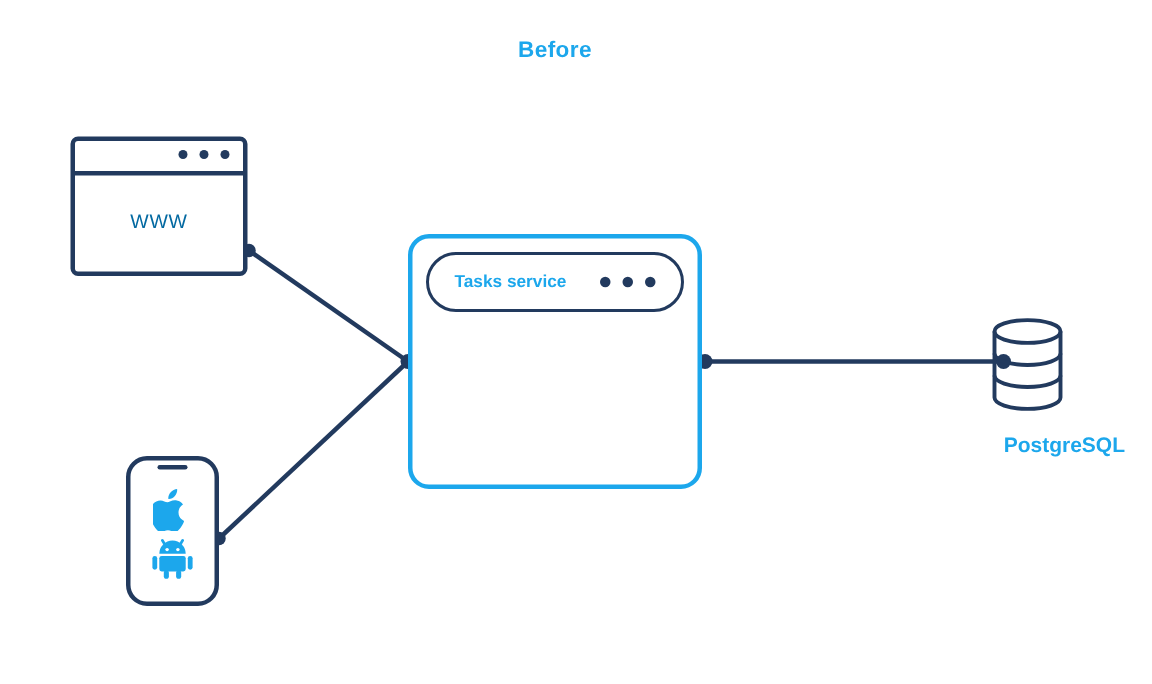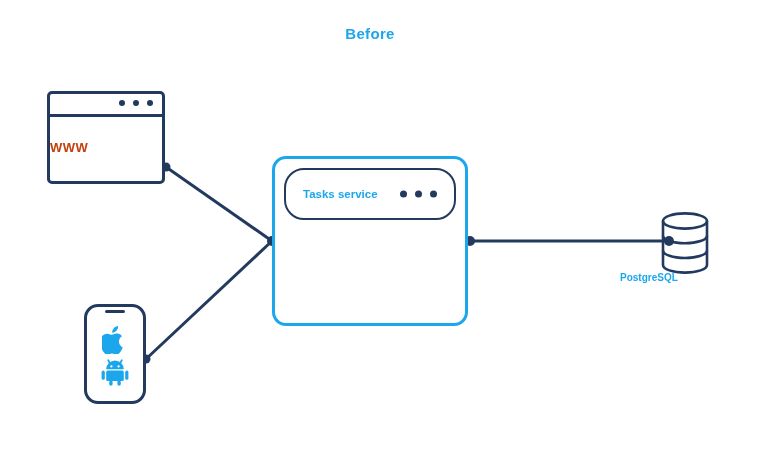--- a/index.html
+++ b/index.html
@@ -78,25 +78,25 @@
     width: 6px;
     height: 6px;
     border-radius: 50%;
     background: #223A5E;
   }
   #web-client-label {
     position: absolute;
     left: 0;
     right: 0;
     top: 46px;
-    text-align: left;
+    text-align: center;
     font-size: 13px;
-    font-weight: bold;
+    font-weight: normal;
     letter-spacing: 0.5px;
-    color: #c2410c;
+    color: #0369a1;
   }
 
   
   #mobile-client {
     position: absolute;
     left: 84px;
     top: 304px;
     width: 62px;
     height: 100px;
     border: 3px solid #223A5E;
@@ -136,21 +136,21 @@
     height: 170px;
     border: 3px solid #1CA7EC;
     border-radius: 14px;
     box-sizing: border-box;
     background: #ffffff;
   }
   .service-pill {
     position: absolute;
     left: 9px;
     width: 172px;
-    height: 52px;
+    height: 40px;
     border: 2.5px solid #223A5E;
     border-radius: 20px;
     box-sizing: border-box;
     background: #ffffff;
   }
   #service-pill-0 { top: 9px; }
   #service-pill-1 { top: 65px; }
   #service-pill-2 { top: 121px; }
 
   .service-label {
@@ -183,24 +183,24 @@
   #database-node {
     position: absolute;
     left: 660px;
     top: 212px;
     width: 50px;
     height: 62px;
   }
   #database-label {
     position: absolute;
     left: 620px;
-    top: 272px;
+    top: 288px;
     width: 130px;
-    text-align: left;
-    font-size: 10px;
+    text-align: right;
+    font-size: 14px;
     font-weight: bold;
     color: #1CA7EC;
   }
 </style>
 </head>
 <body>
 
 <div id="stage">
 
   <div id="diagram-title">Before</div>

